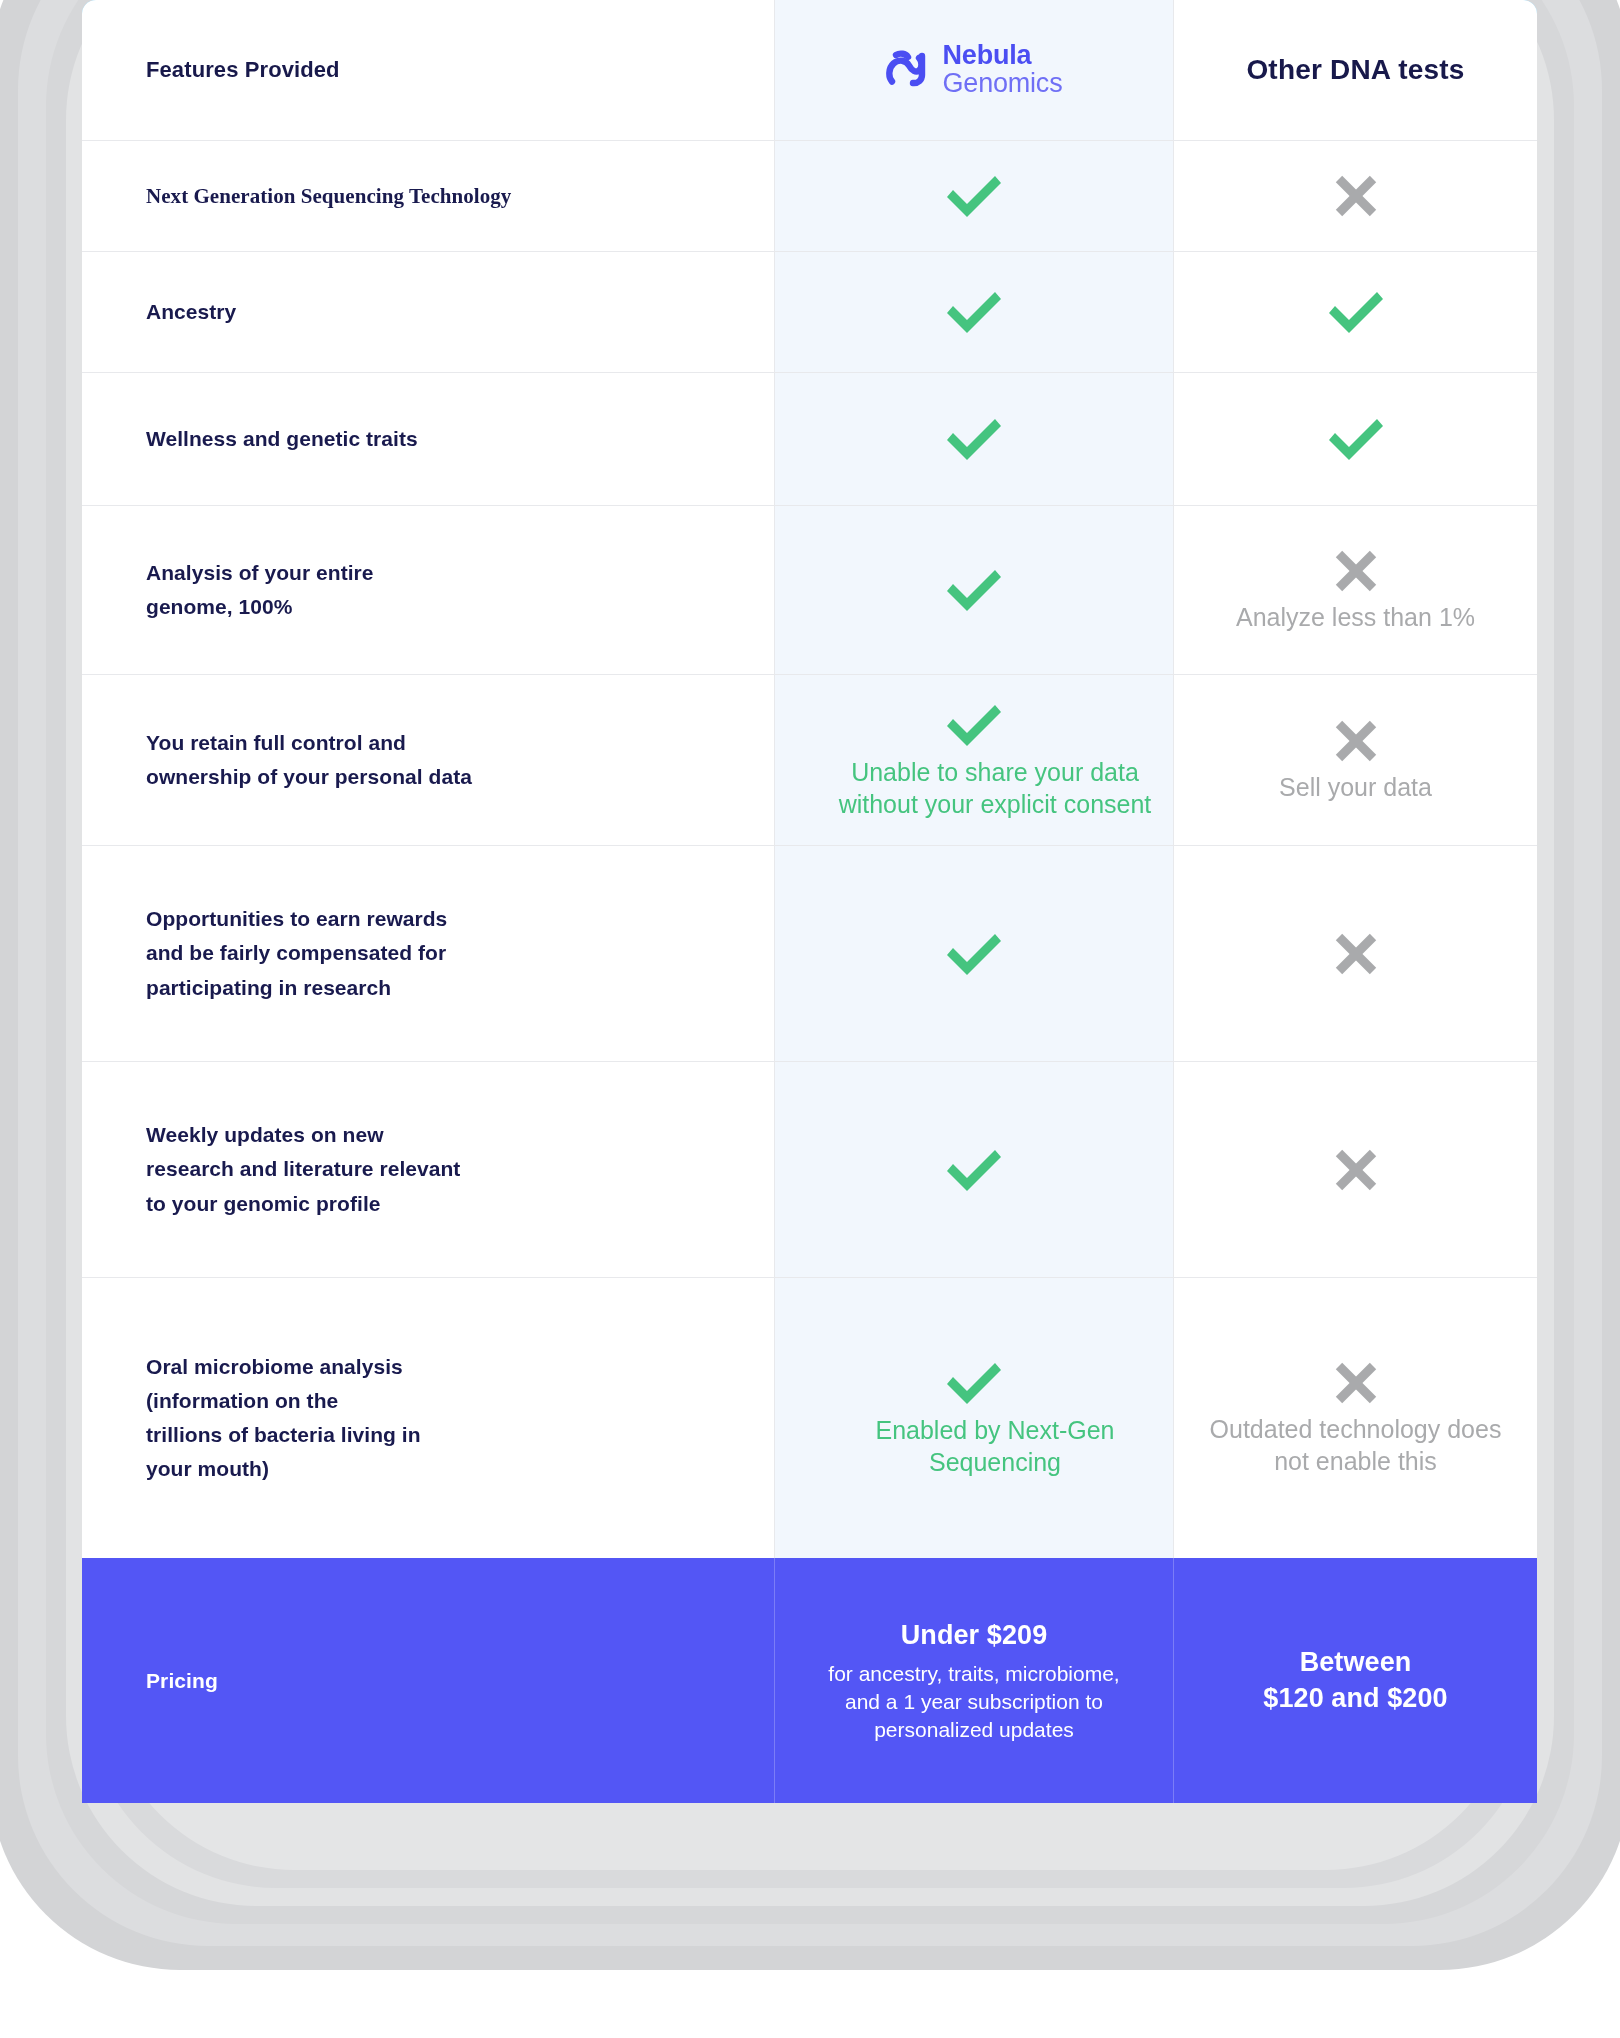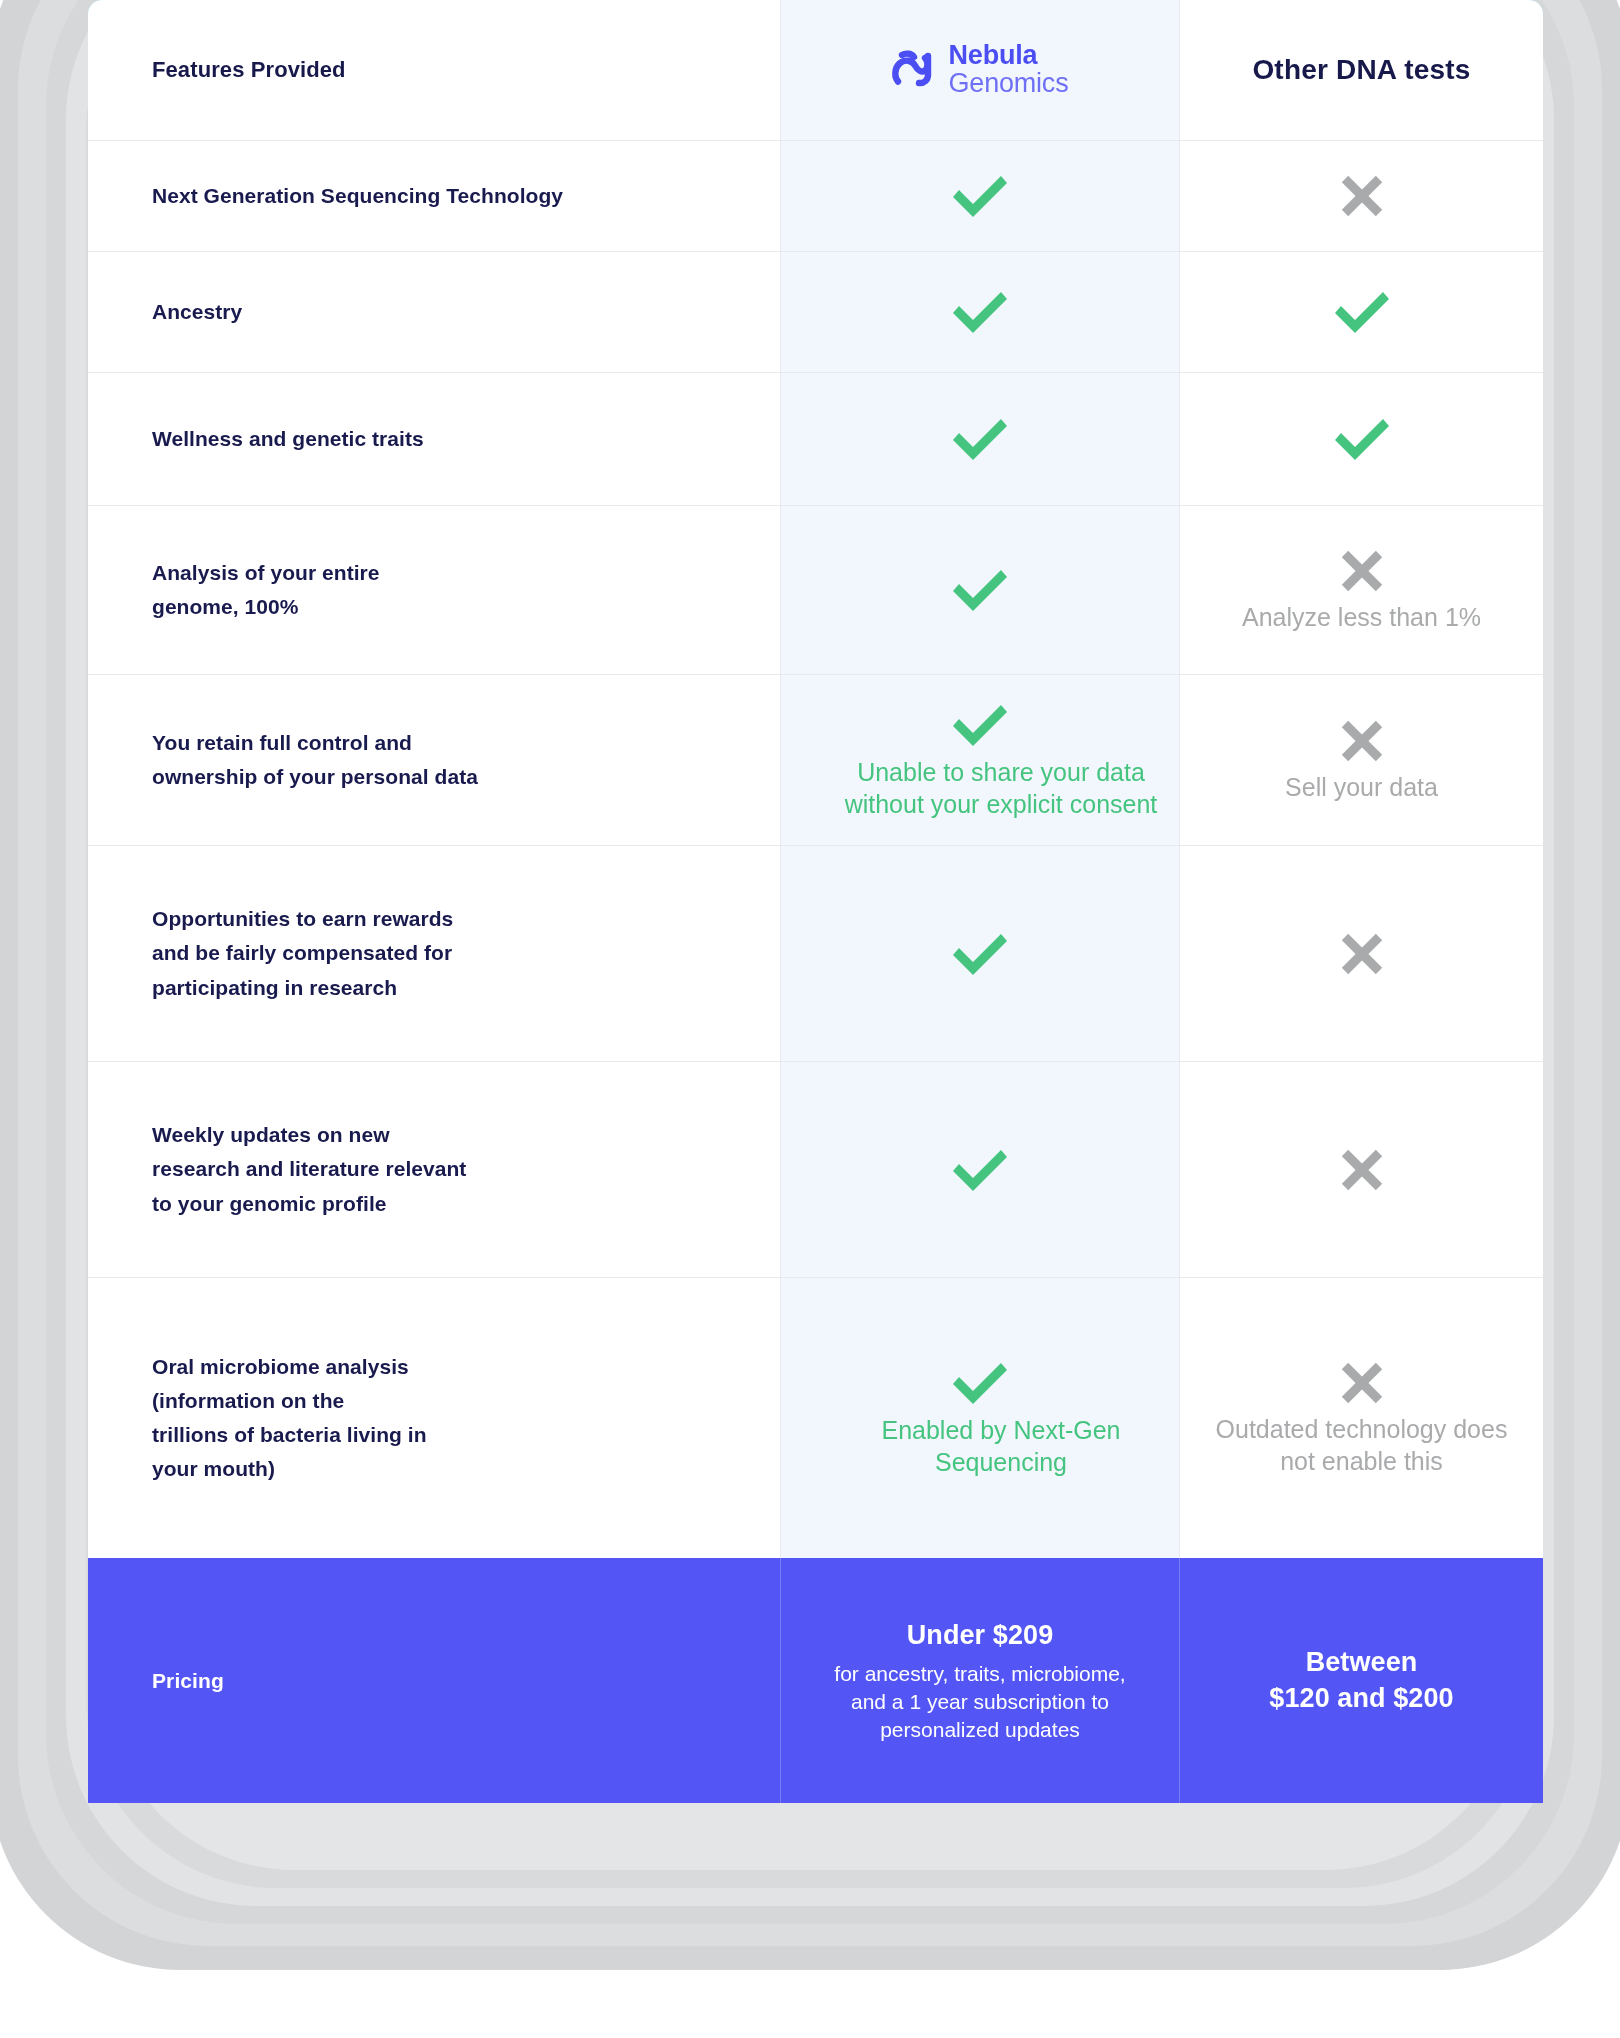--- a/index.html
+++ b/index.html
@@ -53,21 +53,21 @@
   }
   .frame-l6 {
     left: 104px; top: -46px;
     width: 1412px; height: 1916px;
     background: #e4e5e6;
   }
 
   
   #comparison-table {
     position: absolute;
-    left: 88px;
+    left: 82px;
     top: 0;
     width: 1455px;
     background: #7dd3fc;
     border-top-left-radius: 14px;
     border-top-right-radius: 14px;
     overflow: hidden;
     z-index: 5;
   }
 
   .row {
@@ -246,21 +246,21 @@
         </span>
       </div>
     </div>
     <div class="cell-other">
       <div class="other-title">Other DNA tests</div>
     </div>
   </div>
 
   <div id="rows-host">
       <div class="row">
-        <div class="cell-feature" style="height: 110px;">
+        <div class="cell-feature" style="height: 110px; font-family: Liberation Serif, serif;">
           <div class="feature-text">Next Generation Sequencing Technology</div>
         </div>
         <div class="cell-nebula" style="height: 110px;">
           <svg width="62" height="48" viewBox="0 0 62 48">
             <path d="M4 25 L10 18 L24 32 L52 4 L58 11 L24 45 Z" fill="#45c47f"></path>
           </svg>
         </div>
         <div class="cell-other" style="height: 110px;">
           <svg width="46" height="46" viewBox="0 0 46 46">
             <g>

